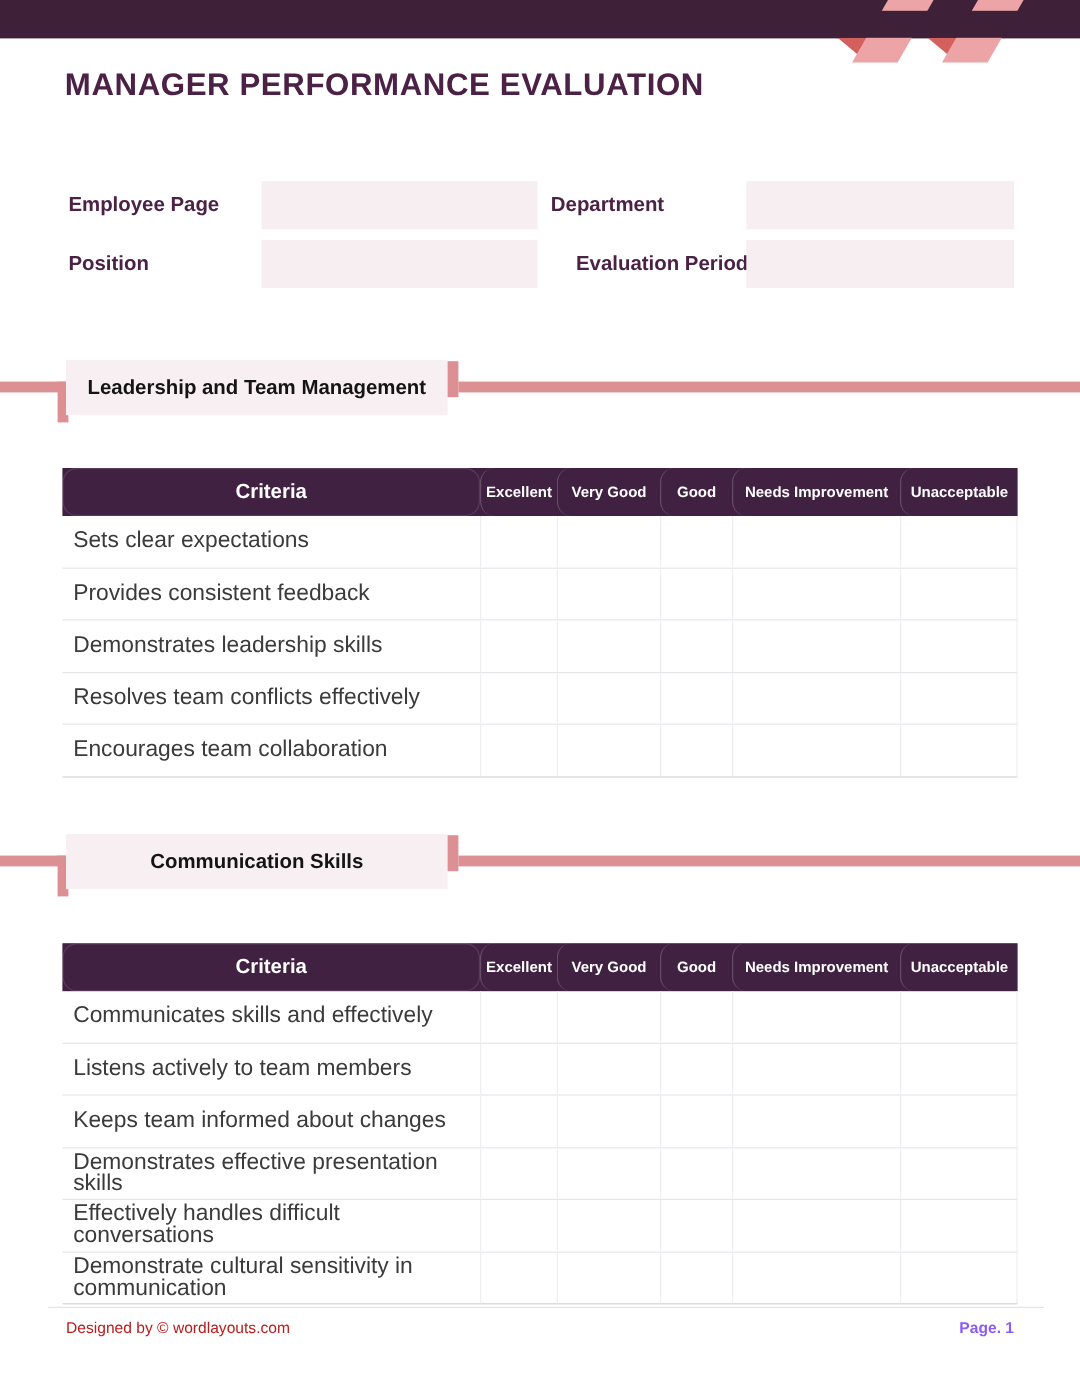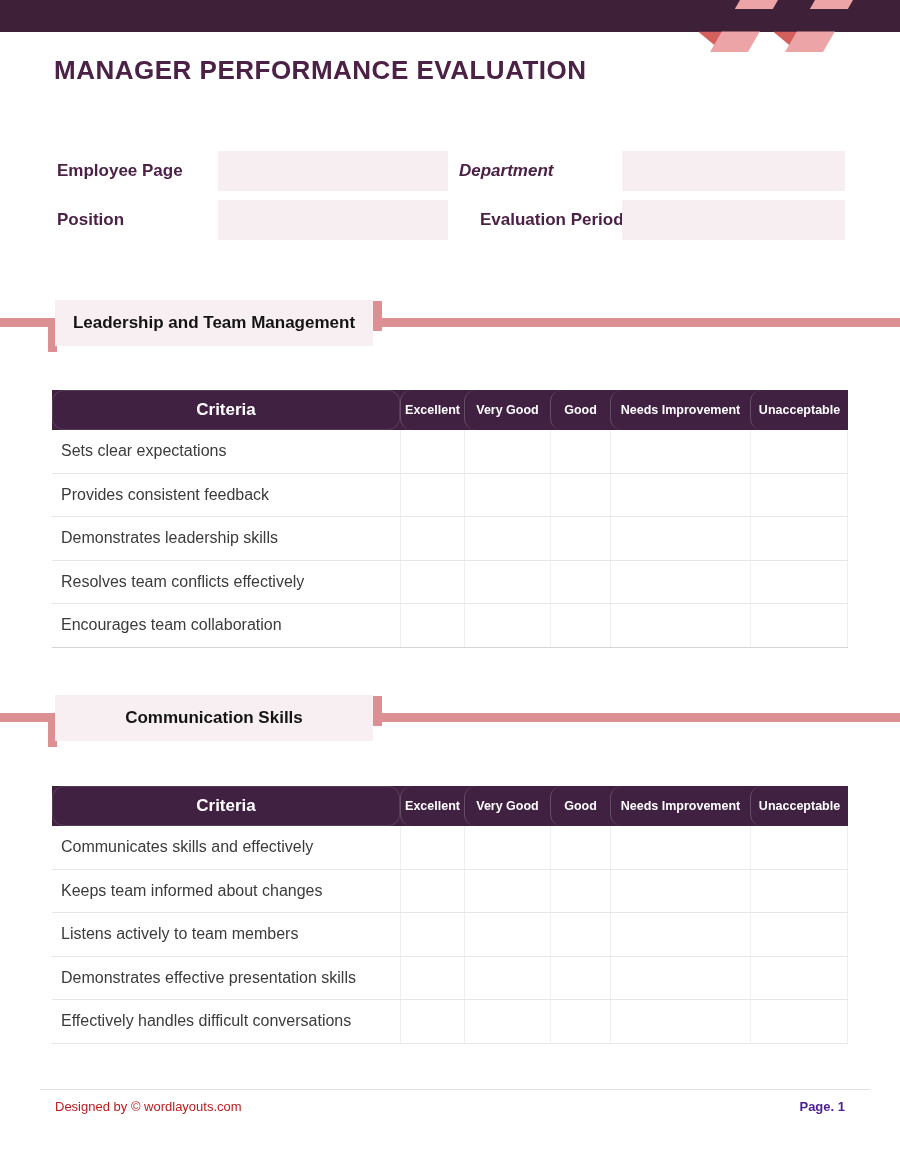--- a/index.html
+++ b/index.html
@@ -22,21 +22,21 @@
   .tri{fill:var(--stripe_red);}
   .stripe{fill:var(--stripe_pink);}
 
   .page-title{position:absolute;left:54px;top:56px;font-size:26px;line-height:28px;
     font-weight:bold;color:var(--title_purple);letter-spacing:0.5px;}
 
   
   .f-label{position:absolute;font-size:17px;font-weight:bold;color:var(--title_purple);}
   .input-box{position:absolute;background:var(--field_pink);}
   #lbl-emp {left:57px;top:161px;}   #box-emp {left:218px;top:151px;width:230px;height:40px;}
-  #lbl-dep {left:459px;top:161px;font-style:italic;}  #box-dep {left:622px;top:151px;width:223px;height:40px;}
+  #lbl-dep {left:459px;top:161px;}  #box-dep {left:622px;top:151px;width:223px;height:40px;}
   #lbl-pos {left:57px;top:210px;}   #box-pos {left:218px;top:200px;width:230px;height:40px;}
   #lbl-eval{left:480px;top:210px;}  #box-eval{left:622px;top:200px;width:223px;height:40px;}
 
   
   .section{position:absolute;left:0;width:780px;height:60px;}
   #section-1{top:300px;}
   #section-2{top:695px;}
   .rib{position:absolute;background:var(--ribbon_pink);}
   .rib-left-h {left:0;top:18px;width:57px;height:9px;}
   .rib-left-v {left:48px;top:18px;width:9px;height:34px;}
@@ -52,28 +52,28 @@
   .thead{display:grid;grid-template-columns:348px 64px 86px 60px 140px 98px;height:40px;
     background:var(--table_header_purple);}
   .th{display:flex;align-items:center;justify-content:center;color:#ffffff;font-weight:bold;
     font-size:12.5px;border-left:1px solid rgba(255,255,255,0.20);border-radius:12px;}
   .th.criteria{font-size:17px;border-left:none;box-shadow:inset 0 0 0 1px rgba(255,255,255,0.12);}
   .trow{display:grid;grid-template-columns:348px 64px 86px 60px 140px 98px;height:43.5px;
     border-bottom:1px solid #e6e6ea;}
   .trow.last{border-bottom-color:#d4d4d9;}
   .tc{min-width:0;}
   .tc.name{display:flex;align-items:center;padding-left:9px;padding-right:6px;
-    font-size:16px;line-height:18px;color:#3b3b3b;text-align:center;}
+    font-size:19px;line-height:18px;color:#3b3b3b;}
   .tc.cell{border-left:1px solid #efeff3;}
   .tc.cell.endcol{border-right:1px solid #efeff3;}
 
   
   .footer-line{position:absolute;left:40px;top:1089px;width:830px;height:1px;background:#e3e3e3;}
   .footer-credit{position:absolute;left:55px;top:1099px;font-size:13px;color:#b91c1c;}
-  .footer-page{position:absolute;right:55px;top:1099px;font-size:13px;font-weight:bold;color:#4c1d95;}
+  .footer-page{position:absolute;right:55px;top:1099px;font-size:13px;font-weight:bold;color:#8b5cf6;}
 </style>
 </head>
 <body>
 
 <div class="page">
 
   <svg class="topbar-svg" width="900" height="54" viewBox="0 0 900 54">
     <rect class="bar-fill" x="0" y="0" width="900" height="32"></rect>
     <g>
       <polygon class="tri" points="698,31.5 740,31.5 719,49"></polygon>
@@ -173,45 +173,53 @@
     </div>
     <div class="trow">
       <div class="tc name">Communicates skills and effectively</div>
       <div class="tc cell"></div>
       <div class="tc cell"></div>
       <div class="tc cell"></div>
       <div class="tc cell"></div>
       <div class="tc cell endcol"></div>
     </div>
     <div class="trow">
+      <div class="tc name">Listens actively to team members</div>
+      <div class="tc cell"></div>
+      <div class="tc cell"></div>
+      <div class="tc cell"></div>
+      <div class="tc cell"></div>
+      <div class="tc cell endcol"></div>
+    </div>
+    <div class="trow">
       <div class="tc name">Keeps team informed about changes</div>
       <div class="tc cell"></div>
       <div class="tc cell"></div>
       <div class="tc cell"></div>
       <div class="tc cell"></div>
       <div class="tc cell endcol"></div>
     </div>
     <div class="trow">
-      <div class="tc name">Listens actively to team members</div>
-      <div class="tc cell"></div>
-      <div class="tc cell"></div>
-      <div class="tc cell"></div>
-      <div class="tc cell"></div>
-      <div class="tc cell endcol"></div>
-    </div>
-    <div class="trow">
       <div class="tc name">Demonstrates effective presentation skills</div>
       <div class="tc cell"></div>
       <div class="tc cell"></div>
       <div class="tc cell"></div>
       <div class="tc cell"></div>
       <div class="tc cell endcol"></div>
     </div>
     <div class="trow">
       <div class="tc name">Effectively handles difficult conversations</div>
+      <div class="tc cell"></div>
+      <div class="tc cell"></div>
+      <div class="tc cell"></div>
+      <div class="tc cell"></div>
+      <div class="tc cell endcol"></div>
+    </div>
+    <div class="trow last">
+      <div class="tc name">Demonstrate cultural sensitivity in communication</div>
       <div class="tc cell"></div>
       <div class="tc cell"></div>
       <div class="tc cell"></div>
       <div class="tc cell"></div>
       <div class="tc cell endcol"></div>
     </div>
   </div>
 
   <div class="footer-line"></div>
   <div class="footer-credit">Designed by © wordlayouts.com</div>

